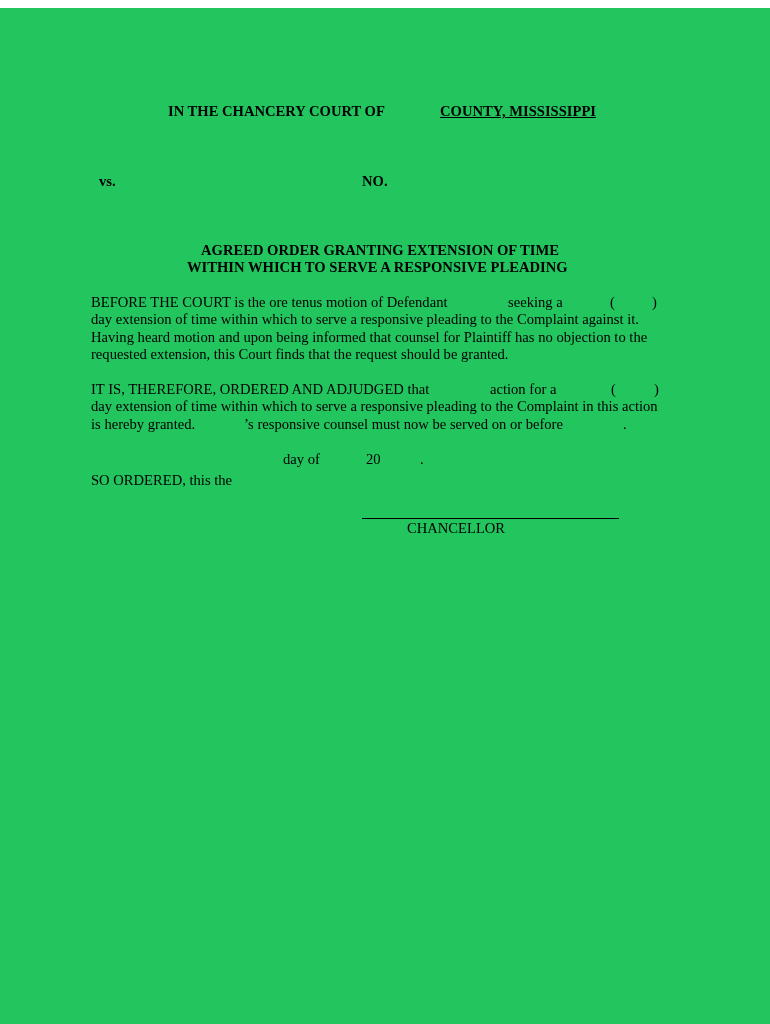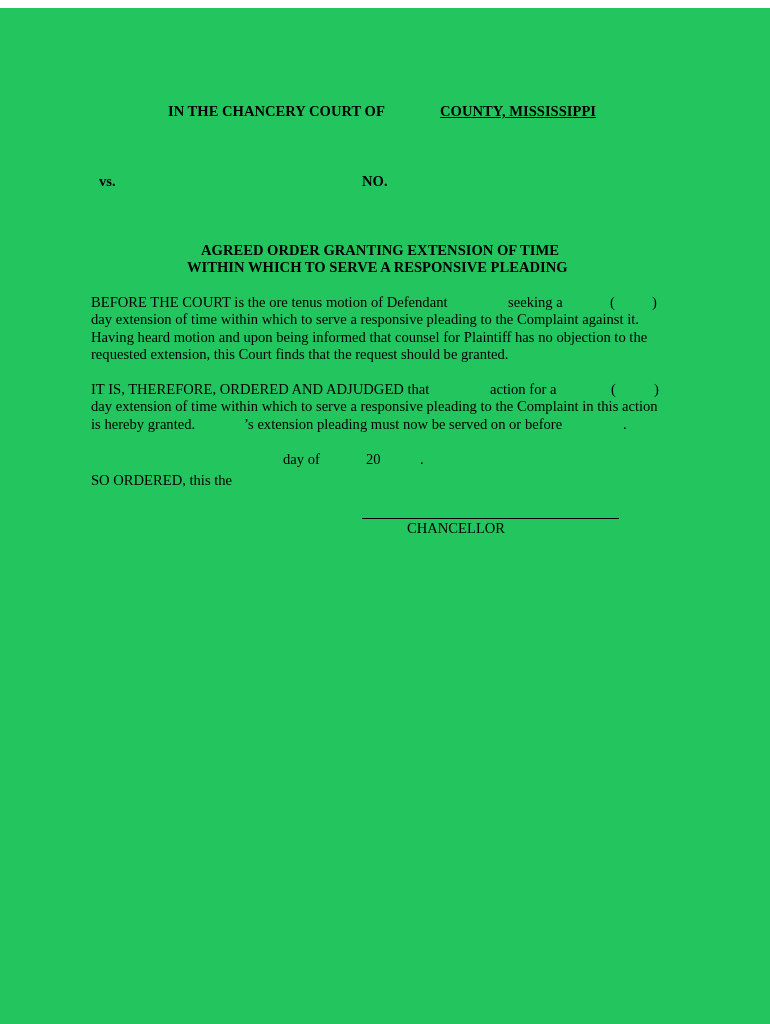--- a/index.html
+++ b/index.html
@@ -58,21 +58,21 @@
   <div class="t" style="left:91px; top:303px;">day extension of time within which to serve a responsive pleading to the Complaint against it.</div>
   <div class="t" style="left:91px; top:321px;">Having heard motion and upon being informed that counsel for Plaintiff has no objection to the</div>
   <div class="t" style="left:91px; top:373px;">IT IS, THEREFORE, ORDERED AND ADJUDGED that</div>
 
   <div class="t" style="left:91px; top:338px;">requested extension, this Court finds that the request should be granted.</div>
   <div class="t" style="left:490px; top:373px;">action for a</div>
   <div class="t" style="left:611px; top:373px;">(</div>
   <div class="t" style="left:654px; top:373px;">)</div>
   <div class="t" style="left:91px; top:390px;">day extension of time within which to serve a responsive pleading to the Complaint in this action</div>
   <div class="t" style="left:91px; top:408px;">is hereby granted.</div>
-  <div class="t" style="left:244px; top:408px;">’s extension pleading must now be served on or before</div>
+  <div class="t" style="left:244px; top:408px;">’s responsive counsel must now be served on or before</div>
   <div class="t" style="left:623px; top:408px;">.</div>
 
   <div class="t" style="left:91px; top:443px;margin-top:21px;">SO ORDERED, this the</div>
   <div class="t" style="left:283px; top:443px;">day of</div>
   <div class="t" style="left:366px; top:443px;">20</div>
   <div class="t" style="left:420px; top:443px;">.</div>
 
   <div class="sig-line"></div>
   <div class="t" style="left:407px; top:512px;">CHANCELLOR</div>
 

